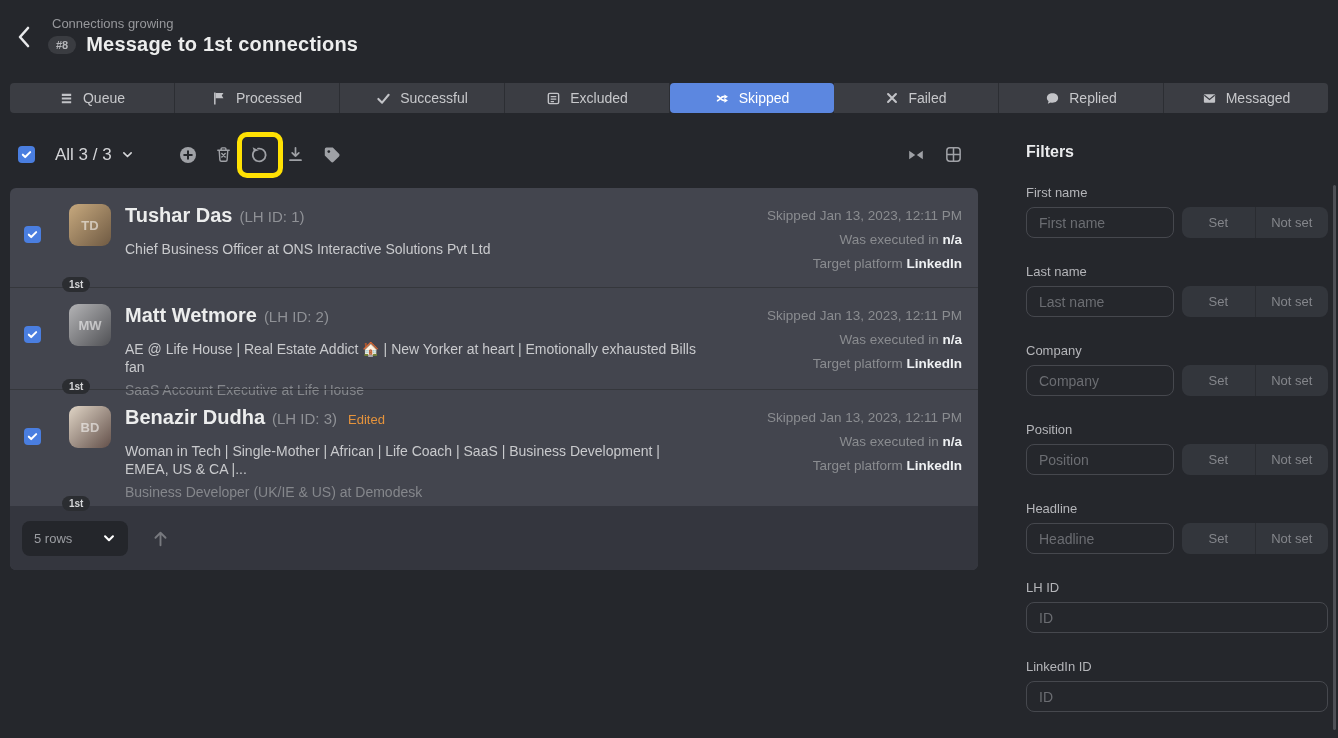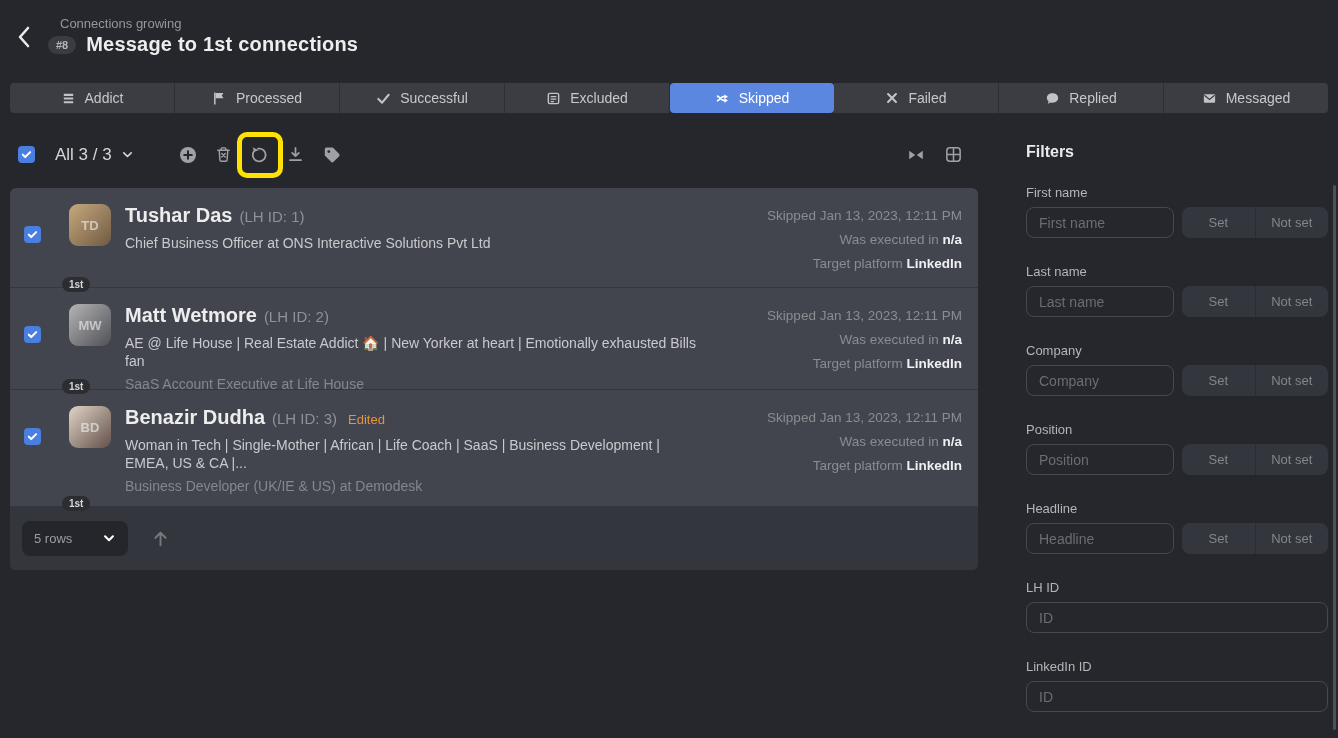--- a/index.html
+++ b/index.html
@@ -8,21 +8,21 @@
     background:#25272c;
     font-family:"Liberation Sans", sans-serif;
     color:#d4d5d8;
     position:relative;
   }
   svg { display:block; }
 
   
   .app-header { position:absolute; left:0; top:0; right:0; height:72px; }
   .back-btn { position:absolute; left:16px; top:24px; width:22px; height:26px; color:#e8e9eb; cursor:pointer; }
-  .crumb { position:absolute; left:60px; top:16px; font-size:13px; color:#96979b; }
+  .crumb { position:absolute; left:52px; top:16px; font-size:13px; color:#96979b; }
   .title-row { position:absolute; left:48px; top:33px; display:flex; align-items:center; gap:10px; }
   .num-badge { background:#3a3c41; color:#b5b6ba; font-size:11px; font-weight:bold; padding:3px 8px; border-radius:9px; }
   .page-title { font-size:20px; font-weight:bold; color:#eceded; letter-spacing:.2px; }
 
   
   .tabbar { position:absolute; left:10px; right:10px; top:83px; height:30px; display:flex; border-radius:4px; overflow:hidden; }
   .tab { flex:1; display:flex; align-items:center; justify-content:center; gap:9px;
          background:#3b3d43; color:#c7c8cb; font-size:14px; cursor:pointer; border-right:1px solid #2c2e33; }
   .tab:last-child { border-right:none; }
   .tab .t-ico { color:#c2c3c7; }
@@ -53,21 +53,21 @@
   .avatar-1 { background:linear-gradient(135deg,#c7a97e,#6f5a43); }
   .avatar-2 { background:linear-gradient(135deg,#b4b4b6,#505155); }
   .avatar-3 { background:linear-gradient(135deg,#e0d5c6,#63504a); }
   .deg-badge { position:absolute; left:-7px; bottom:-5px; background:#2b2d31; color:#d6d7d9;
                font-size:10px; font-weight:bold; padding:2px 7px; border-radius:9px; }
   .row-main { flex:1; margin-left:14px; min-width:0; padding-right:16px; }
   .name-line { display:flex; align-items:baseline; gap:7px; }
   .p-name { font-size:20px; font-weight:bold; color:#eceded; }
   .p-id { font-size:15px; color:#8f9196; }
   .p-edited { font-size:13px; color:#e5933c; margin-left:4px; }
-  .p-headline { margin-top:7px; font-size:14px; line-height:18px; color:#c9cacd; max-width:612px; }
+  .p-headline { margin-top:13px; font-size:14px; line-height:18px; color:#c9cacd; max-width:612px; }
   .p-position { margin-top:6px; font-size:14px; color:#85878c; }
   .row-meta { flex:none; width:250px; text-align:right; font-size:13.5px; line-height:24px; color:#8a8c90; }
   .row-meta b { color:#eef0f2; font-weight:bold; }
 
   .pagination { flex:1; background:#34363e; display:flex; align-items:center; padding-left:12px; gap:22px; }
   .rows-select { width:106px; height:35px; background:#24262b; border-radius:8px; display:flex; align-items:center;
                  justify-content:space-between; padding:0 12px; cursor:pointer; }
   .rows-select span { font-size:13px; color:#9b9da2; }
   .rows-select svg { color:#fff; }
   .up-btn { color:#77797e; cursor:pointer; }
@@ -104,21 +104,21 @@
   </div>
 </div>
 
 <div class="tabbar">
   <div class="tab">
     <span class="t-ico">
         <svg width="15" height="15" viewBox="0 0 16 16" fill="currentColor">
           <path d="M3 3h10v2.2H3zM3 6.9h10v2.2H3zM3 10.8h10v2.2H3z"></path>
         </svg>
       </span>
-    <span>Addict</span>
+    <span>Queue</span>
   </div>
   <div class="tab">
     <span class="t-ico">
         <svg width="15" height="15" viewBox="0 0 16 16">
           <path d="M3 1.5v13" stroke="currentColor" stroke-width="1.6"></path>
           <path d="M3.8 2h8.4l-1.8 2.9 1.8 2.9H3.8z" fill="currentColor"></path>
         </svg>
       </span>
     <span>Processed</span>
   </div>

